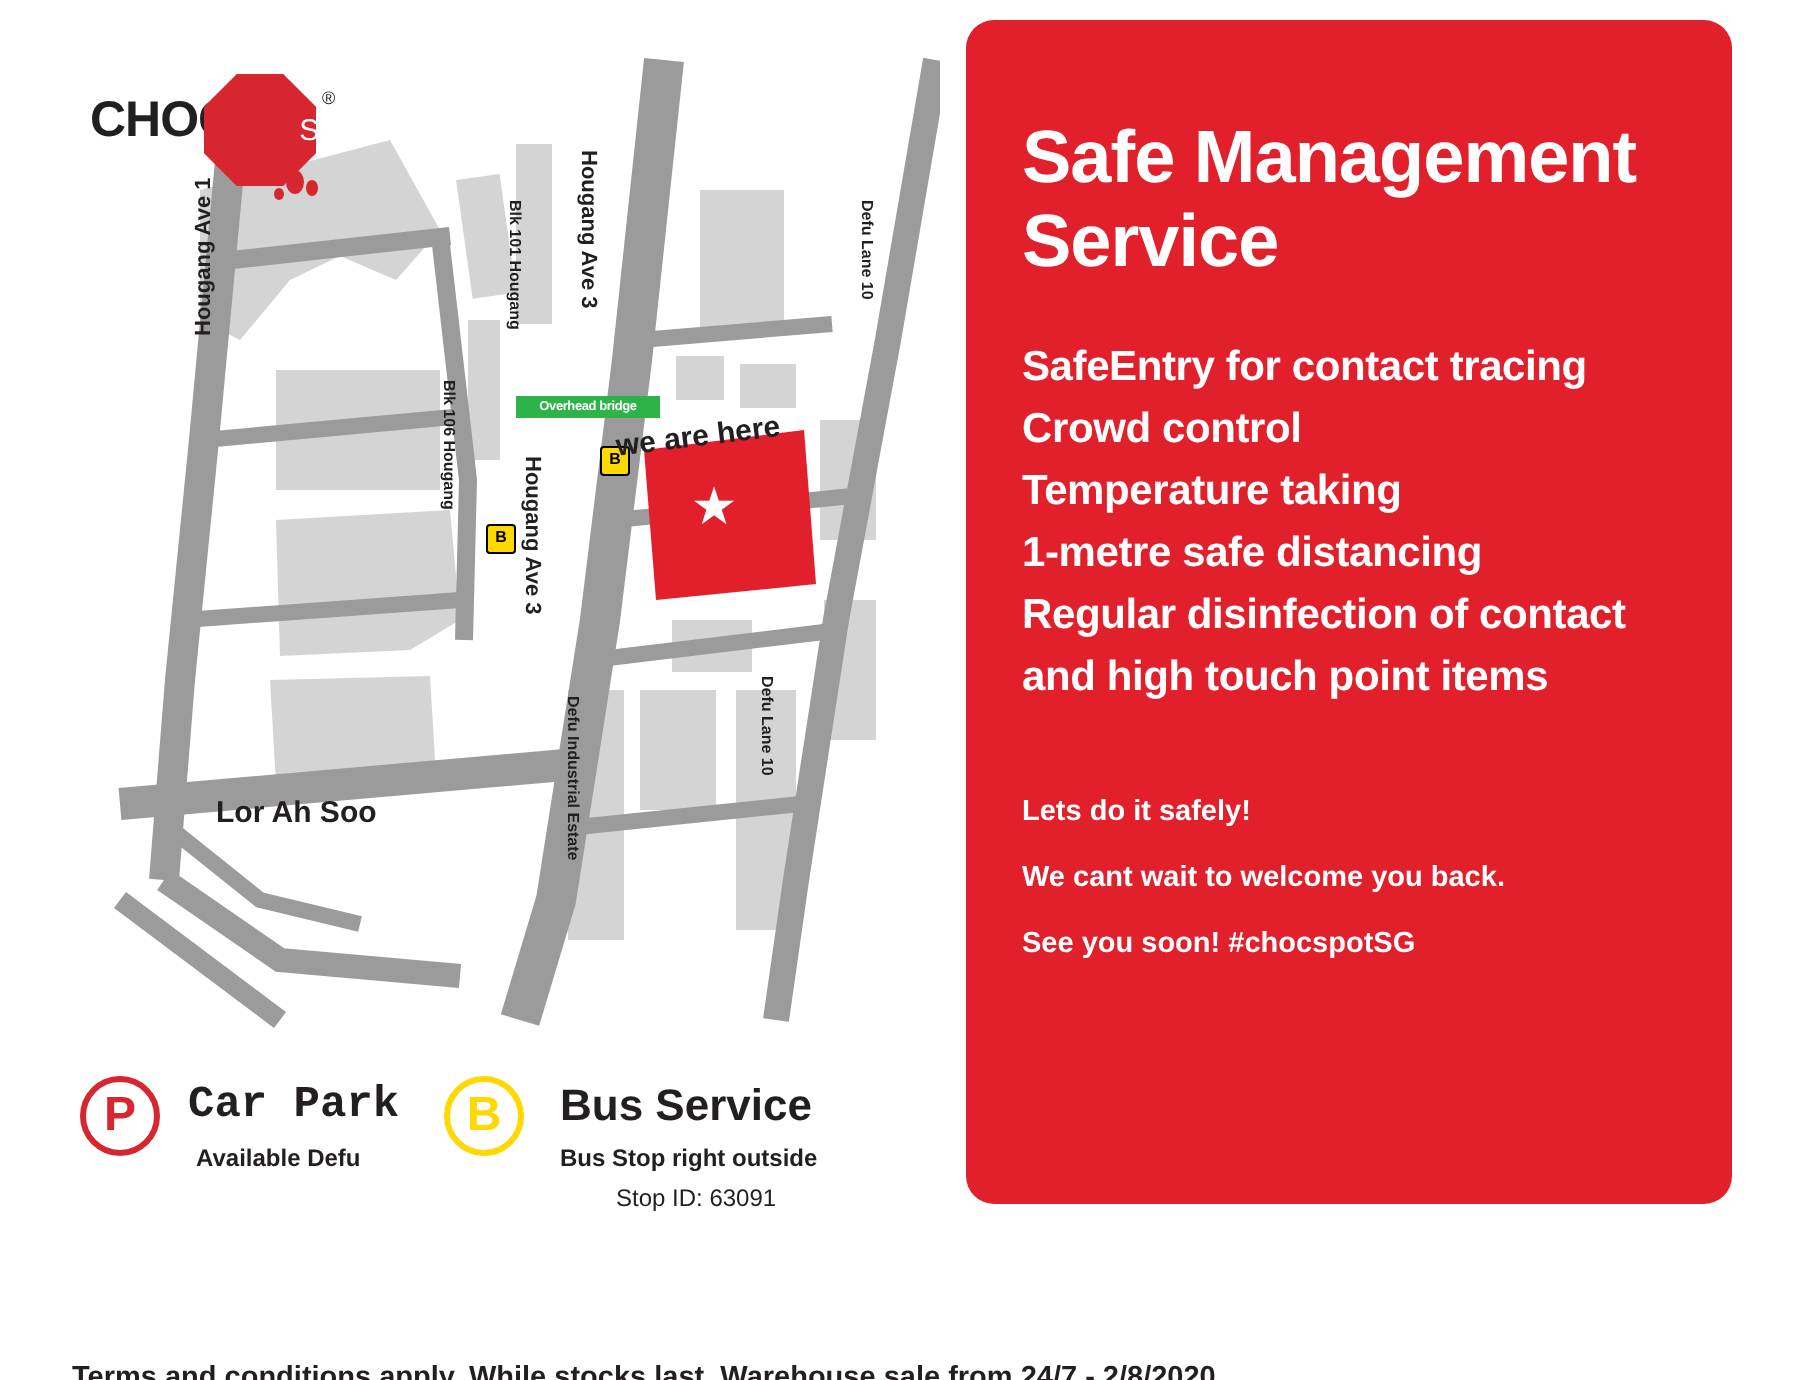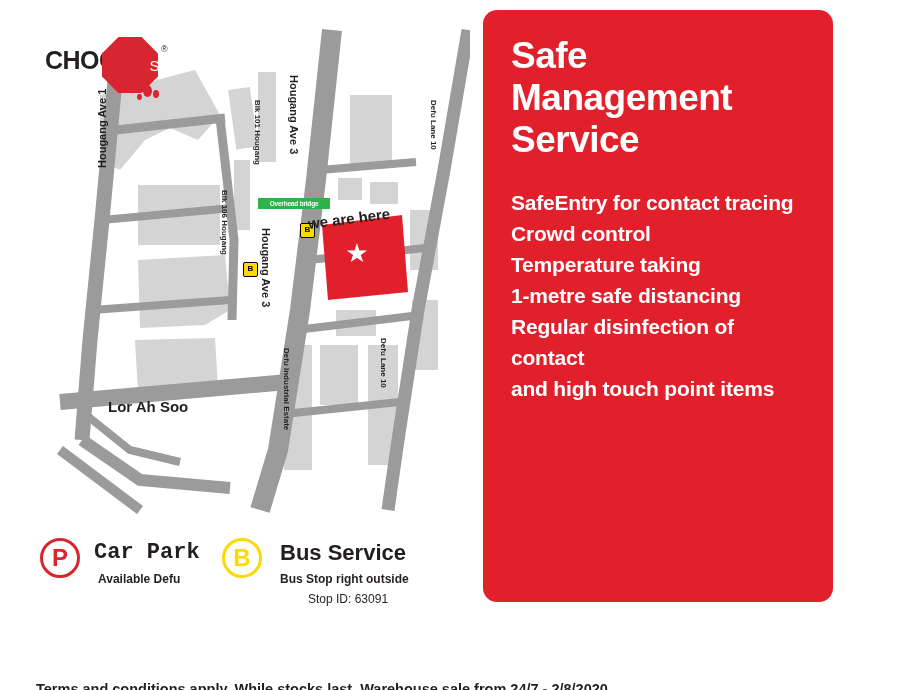--- a/index.html
+++ b/index.html
@@ -202,26 +202,26 @@
     color: #231f20;
     white-space: nowrap;
     margin-left: 28px;
   }
 
   
   #red-panel {
     position: absolute;
     left: 483px;
     top: 10px;
-    width: 350px;
+    width: 383px;
     height: 592px;
     background: #e1202c;
     border-radius: 14px;
     box-sizing: border-box;
-    padding: 25px 28px 0 28px;
+    padding: 48px 28px 0 28px;
   }
   #red-panel h1 {
     margin: 0;
     font-size: 37px;
     line-height: 42px;
     font-weight: bold;
     color: #ffffff;
     letter-spacing: -0.5px;
   }
   #measures {
@@ -359,15 +359,20 @@
     <span>Service</span>
   </h1>
   <div id="measures">
     <div class="measure">SafeEntry for contact tracing</div>
     <div class="measure">Crowd control</div>
     <div class="measure">Temperature taking</div>
     <div class="measure">1-metre safe distancing</div>
     <div class="measure">Regular disinfection of contact</div>
     <div class="measure">and high touch point items</div>
   </div>
+  <div id="closing">
+    <div class="line">Lets do it safely!</div>
+    <div class="line">We cant wait to welcome you back.</div>
+    <div class="line">See you soon! #chocspotSG</div>
+  </div>
 </div>
 
 <div id="footer">Terms and conditions apply. While stocks last. Warehouse sale from 24/7 - 2/8/2020.</div>
 
 </body></html>

